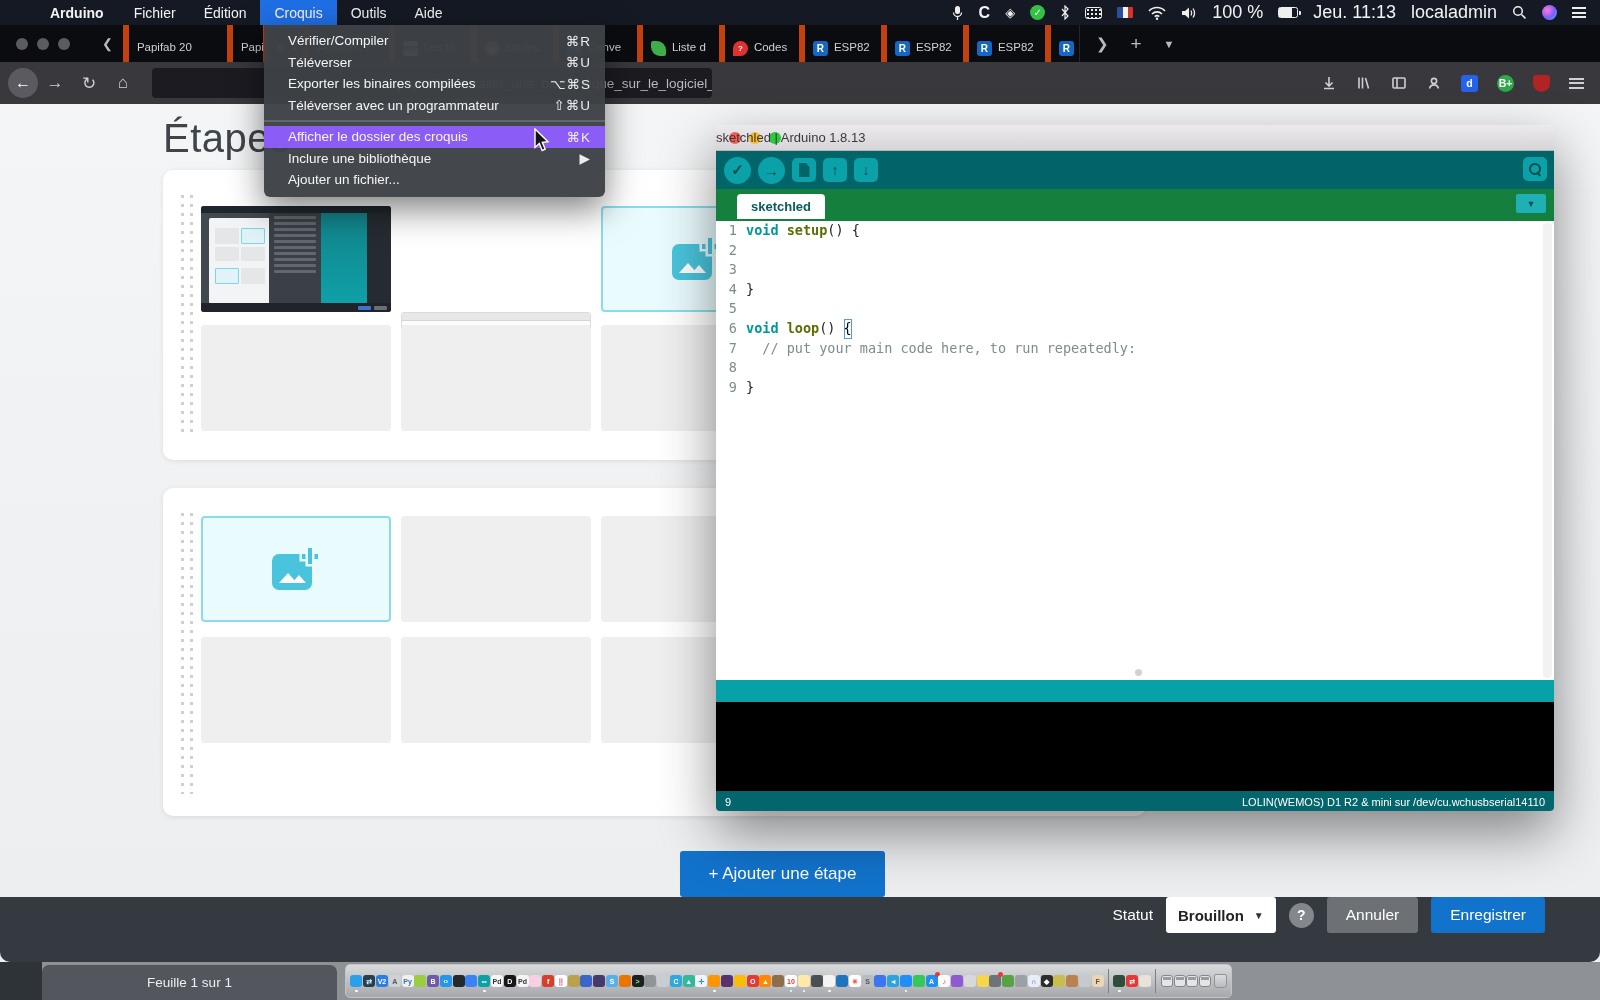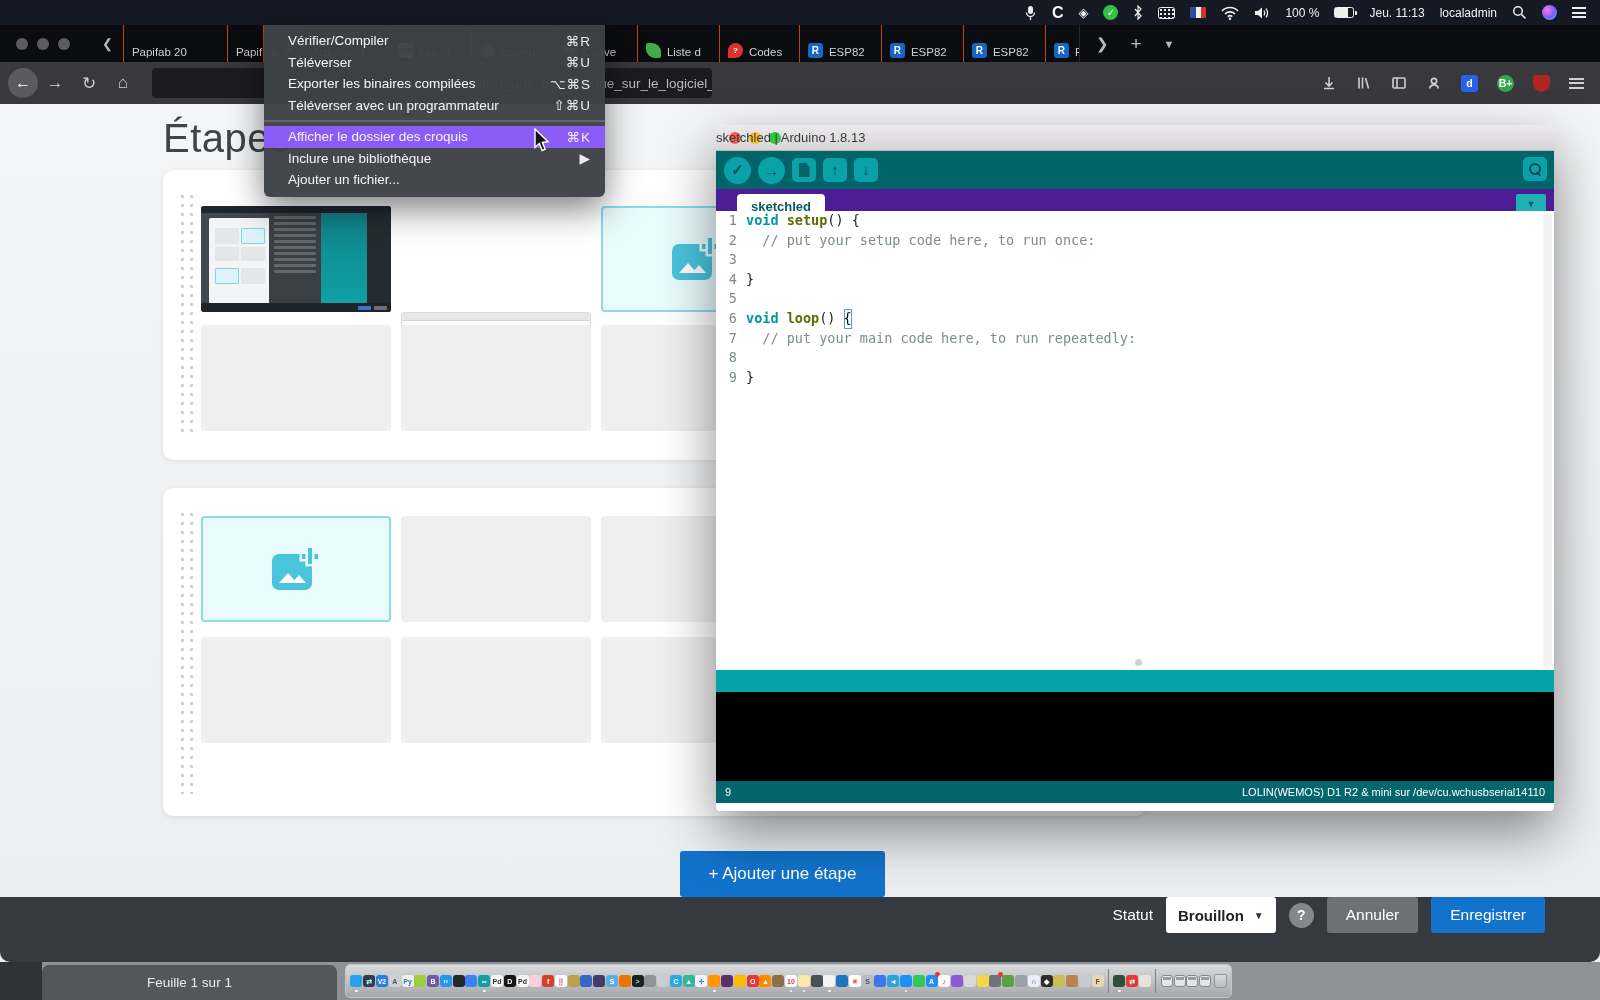--- a/index.html
+++ b/index.html
@@ -7,39 +7,39 @@
   #screen{position:relative;width:1600px;height:1000px;overflow:hidden;background:#eef0f2}
 
   
   #menubar{position:absolute;left:0;top:0;width:1600px;height:25px;background:#151923;display:flex;align-items:center;color:#f2f3f5;font-size:14px;z-index:60}
   .mb-left{display:flex;align-items:center;height:100%}
   .apple{font-size:15px;padding:0 16px 0 18px}
   .mb-app{font-weight:bold;padding:0 16px}
   .mb-item{padding:0 14px;height:100%;display:flex;align-items:center}
   .mb-item.active{background:#1f6fe5}
   .mb-right{margin-left:auto;display:flex;align-items:center;gap:15px;padding-right:14px;height:100%}
-  .mb-right .txt{font-size:12px}
+  .mb-right .txt{font-size:18px}
   .sicon{display:inline-flex;align-items:center;justify-content:center}
   .flag-fr{width:16px;height:11px;display:flex;border-radius:1px;overflow:hidden}
   .flag-fr i{flex:1}
   .chk{width:15px;height:15px;border-radius:50%;background:#32c142;color:#fff;font-size:10px;display:flex;align-items:center;justify-content:center}
   .siri{width:15px;height:15px;border-radius:50%;background:radial-gradient(circle at 35% 35%,#ff7ad9,#7a5cff 55%,#2bd4ff)}
   .list-ic{width:14px;height:11px;border-top:2px solid #eee;border-bottom:2px solid #eee;position:relative}
   .list-ic:after{content:"";position:absolute;left:0;top:2.5px;width:100%;height:2px;background:#eee}
   .kpad{width:17px;height:12px;border:1.5px solid #eee;border-radius:2.5px;background:
     radial-gradient(circle,#eee 1px,transparent 1.2px) 0 0/4px 4px}
   .batt{width:20px;height:11px;border:1.5px solid #eee;border-radius:2.5px;position:relative;background:linear-gradient(90deg,#eee 0 70%,transparent 70%)}
   .batt:after{content:"";position:absolute;right:-4px;top:2.5px;width:2.5px;height:4px;background:#eee;border-radius:0 1px 1px 0}
 
   
   #tabbar{position:absolute;left:0;top:25px;width:1600px;height:37px;background:#0b0c10;display:flex;align-items:stretch;z-index:5}
   .tl-dots{display:flex;align-items:center;gap:9px;padding:0 22px 0 16px}
   .tl-dots i{width:12px;height:12px;border-radius:50%;background:#5b5b60}
   .tab-scroll{color:#b9babd;display:flex;align-items:center;padding:0 10px;font-size:13px}
-  .ftab{display:flex;align-items:flex-end;gap:6px;border-left:1px solid #c2410c;padding:4px 8px;color:#cfd0d3;font-size:11.5px;overflow:hidden;white-space:nowrap;position:relative;flex:none}
+  .ftab{display:flex;align-items:flex-start;gap:6px;border-left:6px solid #c2410c;padding:16px 8px;color:#cfd0d3;font-size:11.5px;overflow:hidden;white-space:nowrap;position:relative;flex:none}
   .ftab.active{background:#35343c;color:#fff}
   .ftab.active:before{content:"";position:absolute;left:0;top:0;width:100%;height:2.5px;background:#0a84ff}
   .ftab .close{margin-left:auto;font-size:12px;color:#d6d6d8}
   .fav{width:15px;height:15px;border-radius:3px;flex:none;display:flex;align-items:center;justify-content:center;font-size:8px;font-weight:bold}
   .fav.wix{background:#fff;color:#111}
   .fav.orange-dot{background:#e8622c;border-radius:50%;color:#ffd9c4;font-size:9px}
   .fav.tn{background:#1f6fd0;color:#fff}
   .fav.leaf{background:#3fae4a;border-radius:2px 60% 2px 60%}
   .fav.red-pin{background:#e03131;border-radius:50% 50% 50% 0;color:#fff}
   .fav.r-blue{background:#1667c1;color:#fff;font-size:10px}
@@ -133,21 +133,21 @@
   #ide-title .t{position:absolute;left:0;right:0;font-size:13px;color:#3a3a3a}
   #ide-toolbar{height:38px;background:#016468;display:flex;align-items:center;gap:7px;padding:0 8px;position:relative}
   .abtn{background:#0aa1a8;color:#014a4e;display:flex;align-items:center;justify-content:center;font-weight:bold}
   .abtn.circ{width:27px;height:27px;border-radius:50%;font-size:15px}
   .abtn.sq{width:24px;height:24px;border-radius:5px;font-size:14px}
   .doc-ic{width:11px;height:14px;background:#016468;clip-path:polygon(0 0,70% 0,100% 30%,100% 100%,0 100%)}
   #serial-btn{position:absolute;right:7px;top:6px}
   .mag{width:12px;height:12px;position:relative}
   .mag:before{content:"";position:absolute;left:0;top:0;width:8px;height:8px;border:2px solid #014a4e;border-radius:50%}
   .mag:after{content:"";position:absolute;right:0;bottom:0;width:5px;height:2px;background:#014a4e;transform:rotate(45deg)}
-  #ide-tabstrip{height:22px;background:#4c1d95;position:relative}
+  #ide-tabstrip{height:32px;background:#15803d;position:relative}
   #ide-tab{position:absolute;left:21px;top:5px;height:25px;background:#fff;border-radius:4px 4px 0 0;padding:0 14px;font-size:13px;color:#0b5a60;font-weight:bold;display:flex;align-items:center}
   #tab-menu-btn{position:absolute;right:8px;top:5px;width:30px;height:19px;background:#1fb0b6;border-radius:2px;display:flex;align-items:center;justify-content:center;color:#035156;font-size:9px}
   #ide-editor{height:459px;background:#fff;position:relative;font-family:"DejaVu Sans Mono",monospace;font-size:13.5px}
   .cl{display:flex;height:19.6px;line-height:19.6px;white-space:pre}
   .cl .ln{width:30px;text-align:right;padding-right:9px;color:#7d8b8d;flex:none}
   .kw{color:#00979c;font-weight:bold}
   .fn{color:#5e6d03;font-weight:bold}
   .cm{color:#7e8c8d}
   .pl{color:#222}
   .bh{outline:1.5px solid #4f9bdd;outline-offset:-1px}
@@ -355,20 +355,31 @@
           <path d="M3.5 13.5c.8-2.6 2.4-3.6 4.5-3.6s3.7 1 4.5 3.6"></path>
         </svg>
       <span class="sq-ic" style="background:#2563eb">d</span>
       <span class="sq-ic" style="background:#2faa4a;border-radius:50%">B+</span>
       <span class="sq-ic" style="background:#b02424;border-radius:3px 3px 50% 50%"></span>
       <span class="burger"></span>
     </div>
   </div>
 
   <div id="menubar">
+    <div class="mb-left">
+      <span class="apple"></span>
+      <span class="mb-app">Arduino</span>
+      <span id="mb-menus" style="display:flex;height:100%">
+          <span class="mb-item">Fichier</span>
+          <span class="mb-item">Édition</span>
+          <span class="mb-item active">Croquis</span>
+          <span class="mb-item">Outils</span>
+          <span class="mb-item">Aide</span>
+        </span>
+    </div>
     <div class="mb-right">
       <svg class="sicon" width="13" height="16">
           <rect x="4" y="1" width="5" height="8" rx="2.5" fill="#eee"></rect>
           <path d="M2.5 7.5a4 4 0 008 0M6.5 12v3" stroke="#eee" fill="none" stroke-width="1.3"></path>
         </svg>
       <span class="txt" style="font-weight:bold;font-size:16px">C</span>
       <span class="txt" style="font-size:13px">◈</span>
       <span class="chk">✓</span>
       <svg class="sicon" width="10" height="15">
           <path d="M2 4l6 7-3 3V1l3 3-6 7" stroke="#eee" fill="none" stroke-width="1.2"></path>
@@ -419,21 +430,21 @@
           <span class="mag"></span>
         </span>
     </div>
     <div id="ide-tabstrip">
       <span id="ide-tab">sketchled</span>
       <span id="tab-menu-btn">▼</span>
     </div>
     <div id="ide-editor">
       <div id="code-lines">
           <div class="cl"><span class="ln">1</span><span class="kw">void</span><span class="pl"> </span><span class="fn">setup</span><span class="pl">() {</span></div>
-          <div class="cl"><span class="ln">2</span><span class="cm">  // put your setup code here, to run once:</span></div>
+          <div class="cl"><span class="ln">2</span></div>
           <div class="cl"><span class="ln">3</span></div>
           <div class="cl"><span class="ln">4</span><span class="pl">}</span></div>
           <div class="cl"><span class="ln">5</span></div>
           <div class="cl"><span class="ln">6</span><span class="kw">void</span><span class="pl"> </span><span class="fn">loop</span><span class="pl">() </span><span class="bh">{</span></div>
           <div class="cl"><span class="ln">7</span><span class="cm">  // put your main code here, to run repeatedly:</span></div>
           <div class="cl"><span class="ln">8</span></div>
           <div class="cl"><span class="ln">9</span><span class="pl">}</span></div>
         </div>
       <div id="ed-scroll"></div>
       <div class="resize-dot"></div>

